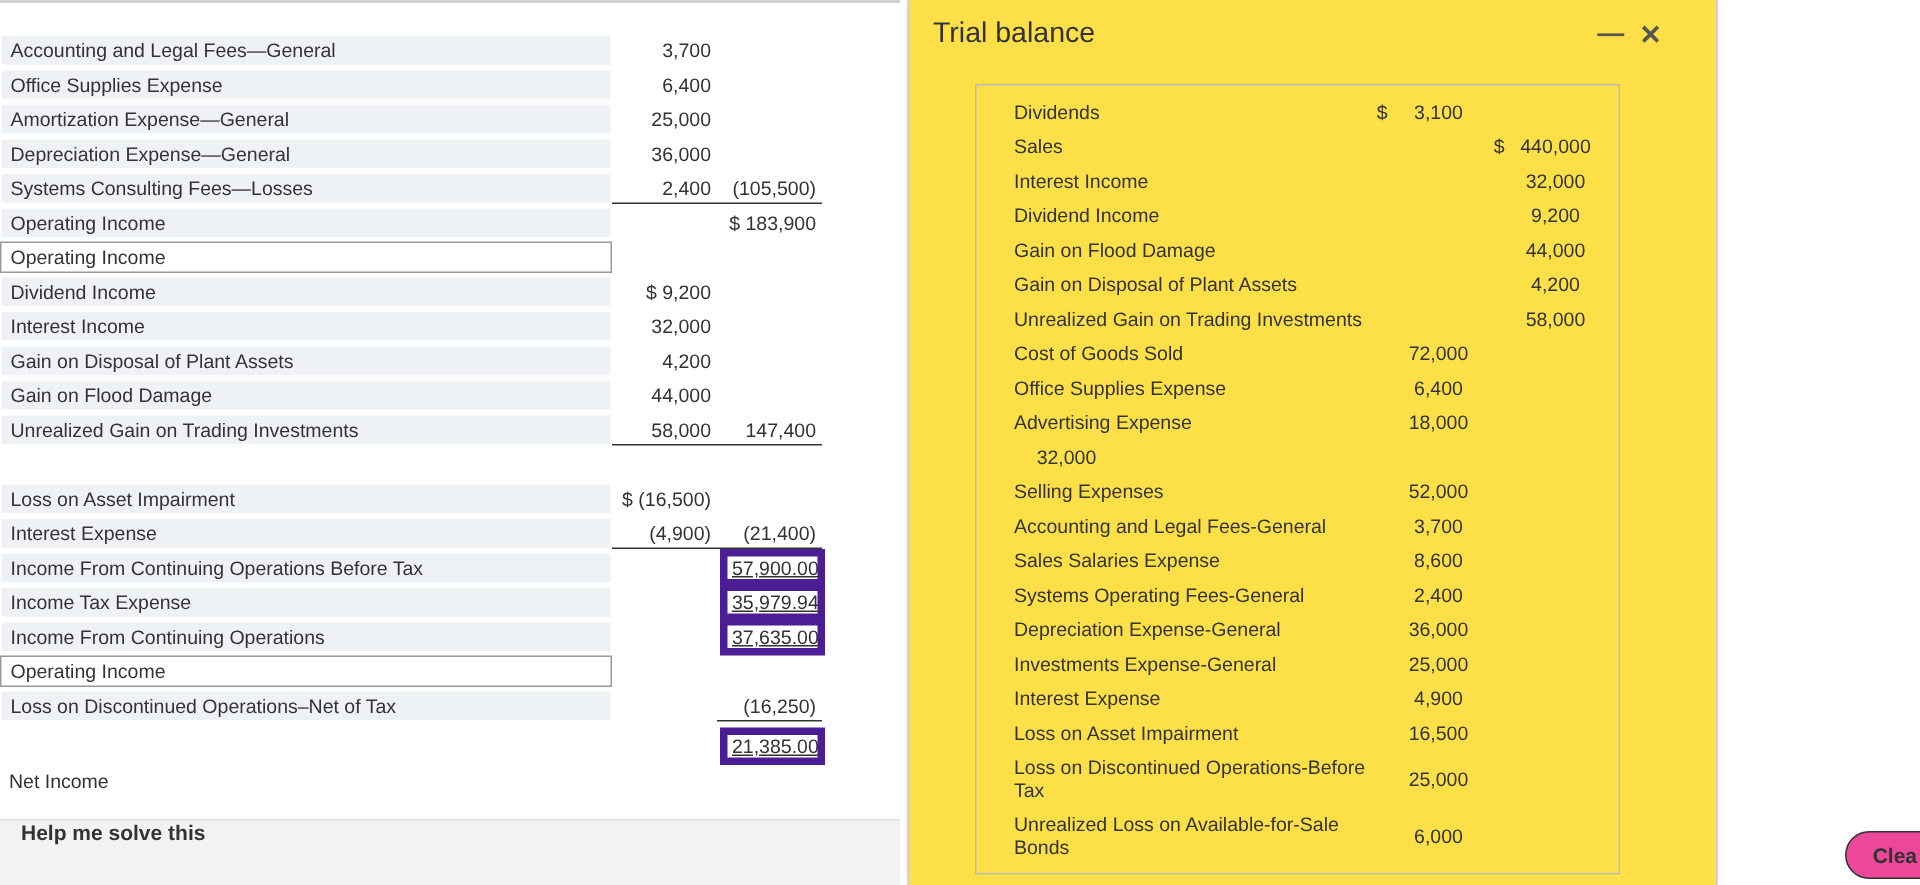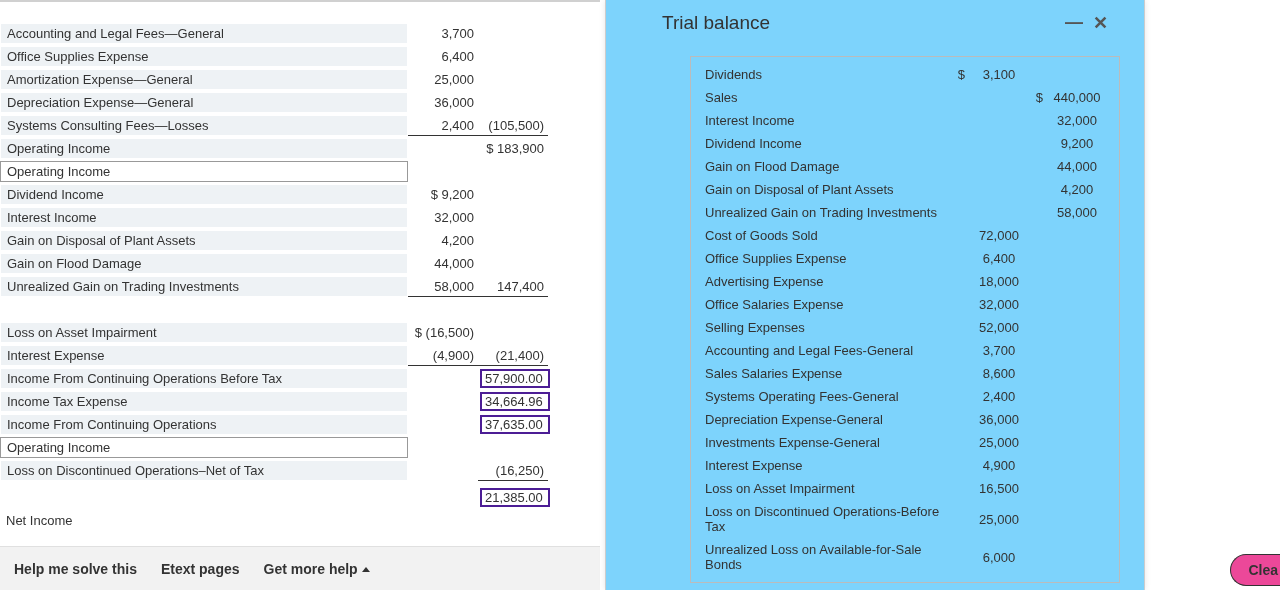--- a/index.html
+++ b/index.html
@@ -45,60 +45,62 @@
     font-size: 13px;
   }
   .amt2 {
     width: 70px;
     text-align: right;
     padding: 2px 4px;
     font-size: 13px;
   }
   .underline { border-bottom: 1px solid #333; }
   .boxed {
-    border: 2px solid #4c1d95;
+    border: 5px solid #4c1d95;
     padding: 0 3px;
-    text-align: left;
+    text-align: center;
     margin-left: 2px;
+    text-decoration: underline;
   }
   .footer-bar {
     position: absolute;
     left: 0;
     bottom: 0;
     width: 600px;
     height: 44px;
     background: #f2f2f2;
     border-top: 1px solid #e0e0e0;
     display: flex;
-    align-items: center;
+    align-items: flex-start;
     gap: 24px;
     padding-left: 14px;
     font-weight: bold;
     font-size: 14px;
+    flex-direction: column;
   }
   .footer-bar .caret-up::after {
     content: "";
     display: inline-block;
     margin-left: 4px;
     border-left: 4px solid transparent;
     border-right: 4px solid transparent;
     border-bottom: 5px solid #333;
     vertical-align: middle;
   }
   .modal {
     position: absolute;
     left: 605px;
     top: 0;
     width: 540px;
     height: 590px;
-    background: #7dd3fc;
+    background: #fde047;
     border-left: 1px solid #ccc;
     border-right: 1px solid #ccc;
     box-shadow: 0 0 6px rgba(0,0,0,0.1);
-    padding: 12px 36px 0 56px;
+    padding: 12px 36px 0 16px;
   }
   .modal-header {
     display: flex;
     justify-content: space-between;
     align-items: center;
     margin-bottom: 22px;
   }
   .modal-title { font-size: 19px; font-weight: normal; }
   .modal-ctrls { display: flex; gap: 10px; font-size: 18px; color: #555; }
   .tb-table {
@@ -106,21 +108,21 @@
     padding: 6px 0;
     font-size: 13px;
     margin-left: 28px;
     width: 430px;
   }
   .tb-row {
     display: flex;
     padding: 4px 10px 4px 14px;
     align-items: center;
   }
-  .tb-label { flex: 1; }
+  .tb-label { flex: 1; margin-left: 11px; }
   .tb-col {
     width: 64px;
     text-align: center;
   }
   .tb-sym {
     width: 14px;
     text-align: right;
     padding-right: 2px;
   }
   .clear-btn {
@@ -220,21 +222,21 @@
       <div class="amt2 underline">(21,400)</div>
     </div>
     <div class="row">
       <div class="label-cell">Income From Continuing Operations Before Tax</div>
       <div class="amt1"></div>
       <div class="amt2 boxed">57,900.00</div>
     </div>
     <div class="row">
       <div class="label-cell">Income Tax Expense</div>
       <div class="amt1"></div>
-      <div class="amt2 boxed">34,664.96</div>
+      <div class="amt2 boxed">35,979.94</div>
     </div>
     <div class="row">
       <div class="label-cell">Income From Continuing Operations</div>
       <div class="amt1"></div>
       <div class="amt2 boxed">37,635.00</div>
     </div>
     <div class="row">
       <div class="label-cell dd">Operating Income</div>
       <div class="amt1"></div>
       <div class="amt2"></div>
@@ -336,21 +338,20 @@
         <div class="tb-col"></div>
       </div>
       <div class="tb-row">
         <div class="tb-label">Advertising Expense</div>
         <div class="tb-sym"></div>
         <div class="tb-col">18,000</div>
         <div class="tb-sym"></div>
         <div class="tb-col"></div>
       </div>
       <div class="tb-row">
-        <div class="tb-label">Office Salaries Expense</div>
         <div class="tb-sym"></div>
         <div class="tb-col">32,000</div>
         <div class="tb-sym"></div>
         <div class="tb-col"></div>
       </div>
       <div class="tb-row">
         <div class="tb-label">Selling Expenses</div>
         <div class="tb-sym"></div>
         <div class="tb-col">52,000</div>
         <div class="tb-sym"></div>

